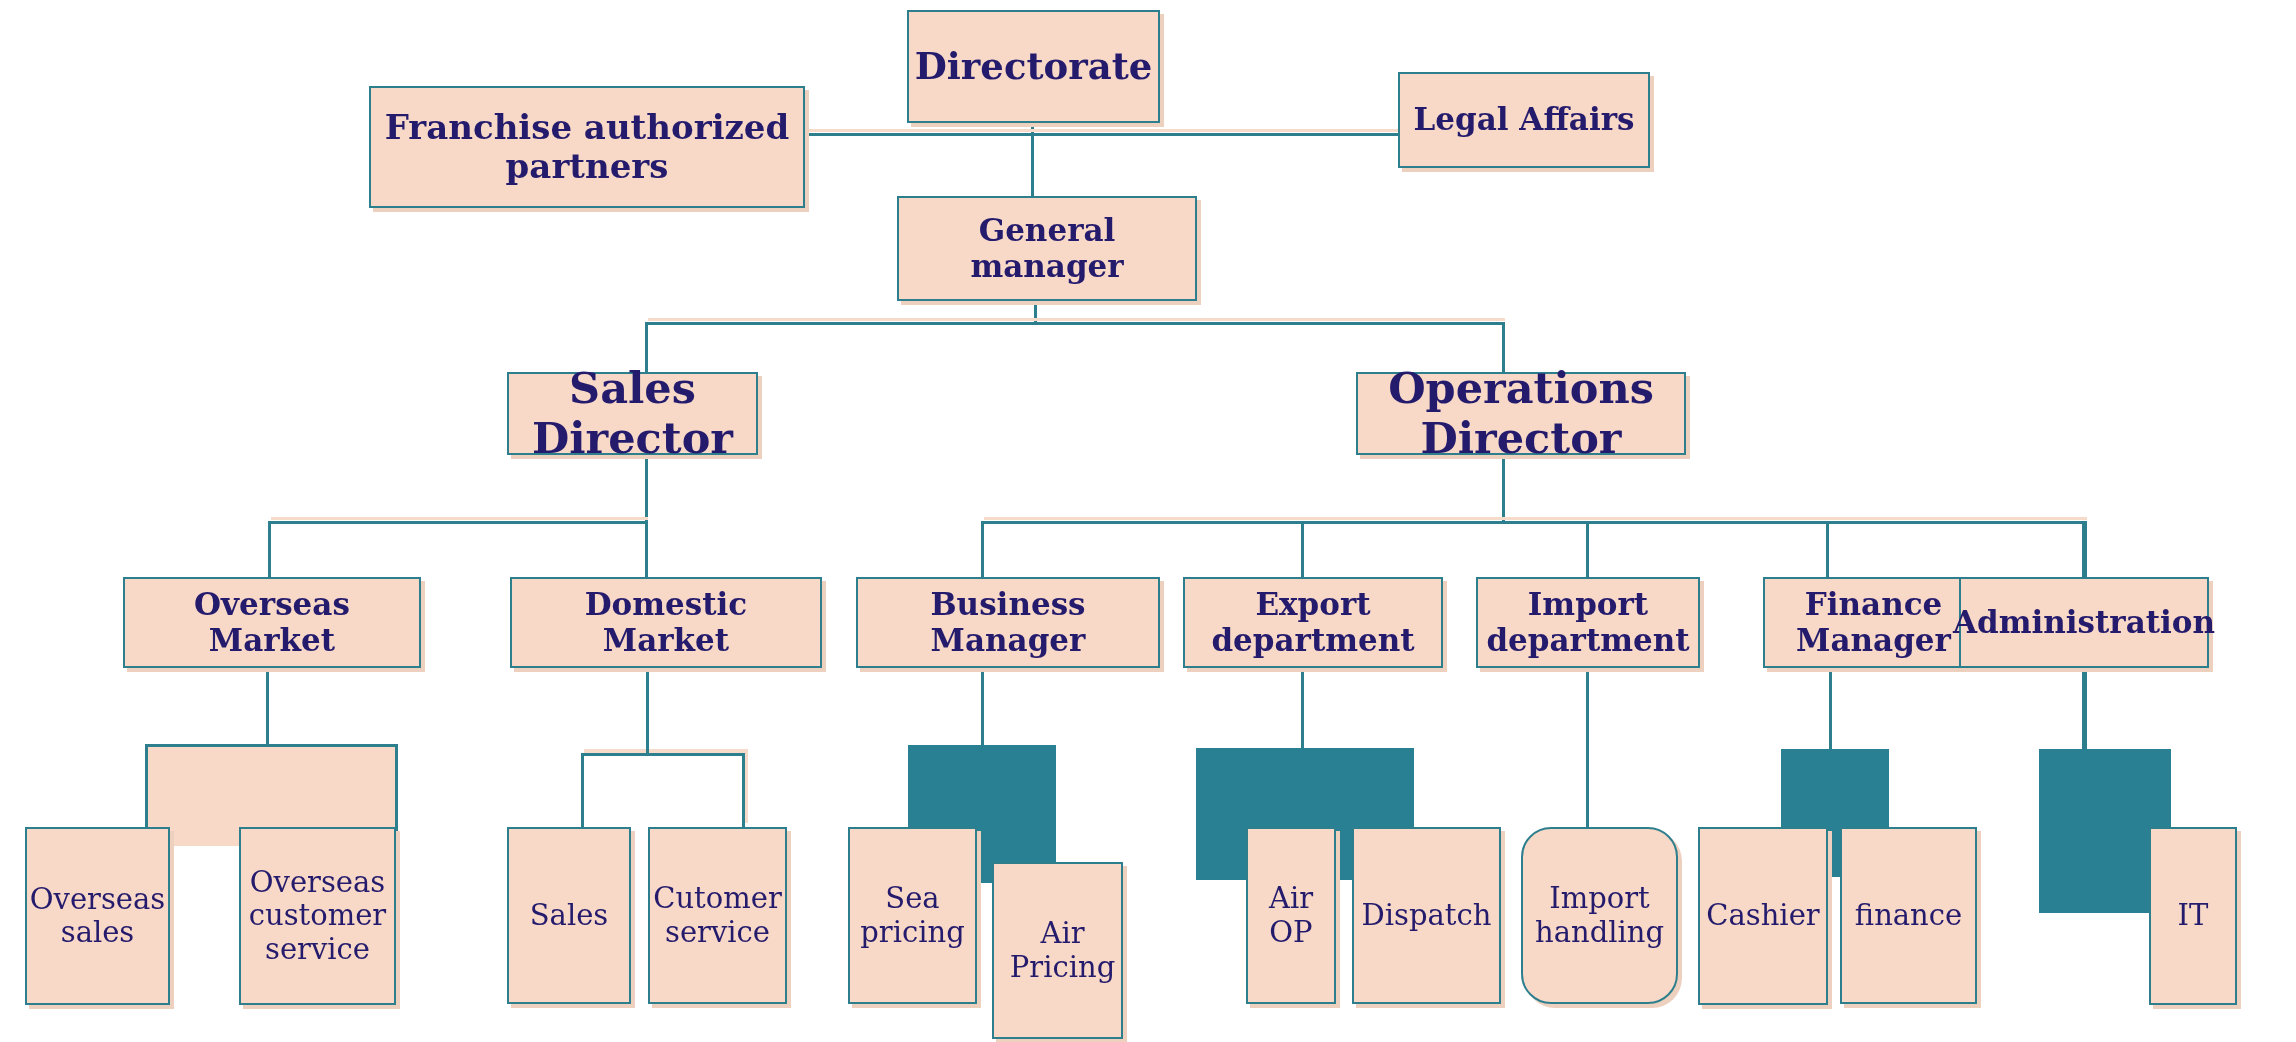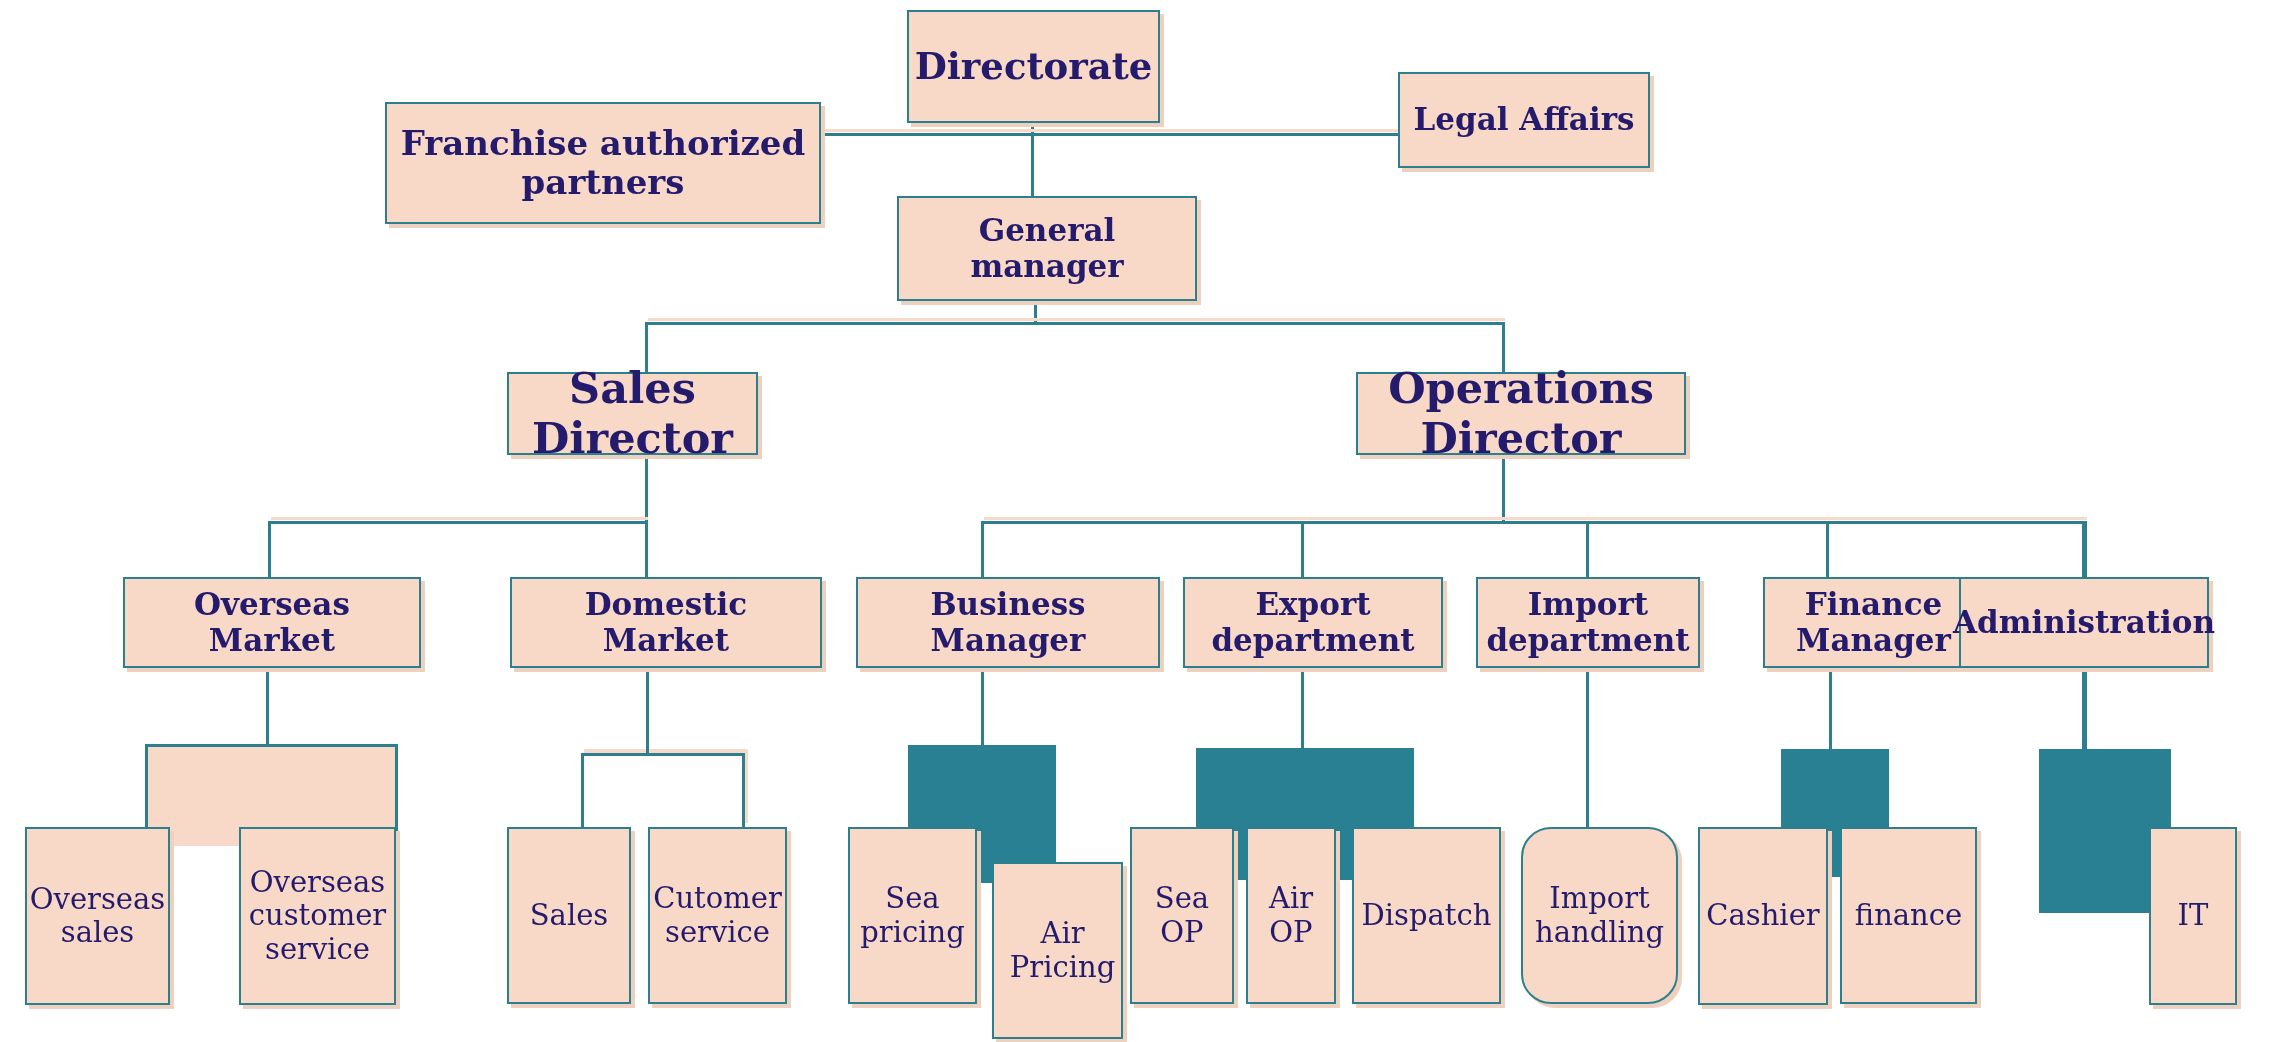--- a/index.html
+++ b/index.html
@@ -67,21 +67,21 @@
 
   <div class="vline" style="left:266px;top:668px;height:76px;"></div>
   <div class="vline" style="left:646px;top:668px;height:85px;"></div>
   <div class="vline" style="left:981px;top:668px;height:77px;"></div>
   <div class="vline" style="left:1301px;top:668px;height:80px;"></div>
   <div class="vline" style="left:1586px;top:668px;height:159px;"></div>
   <div class="vline" style="left:1829px;top:668px;height:81px;"></div>
   <div class="vline thick" style="left:2082px;top:668px;height:81px;"></div>
 
   <div class="node fs37" style="left:907px;top:10px;width:253px;height:113px;">Directorate</div>
-  <div class="node fs34" style="left:369px;top:102px;width:436px;height:122px;margin-left:16px;">Franchise authorized partners</div>
+  <div class="node fs34" style="left:369px;top:86px;width:436px;height:122px;">Franchise authorized partners</div>
   <div class="node fs31" style="left:1398px;top:72px;width:252px;height:96px;">Legal Affairs</div>
 
   <div class="node fs31" style="left:897px;top:196px;width:300px;height:105px;">General manager</div>
 
   <div class="node fs32" style="left:507px;top:372px;width:251px;height:83px;">Sales Director</div>
   <div class="node fs32" style="left:1356px;top:372px;width:330px;height:83px;">Operations Director</div>
 
   <div class="node fs31" style="left:123px;top:577px;width:298px;height:91px;">Overseas Market</div>
   <div class="node fs31" style="left:510px;top:577px;width:312px;height:91px;">Domestic Market</div>
   <div class="node fs31" style="left:856px;top:577px;width:304px;height:91px;">Business Manager</div>
@@ -89,21 +89,20 @@
   <div class="node fs31" style="left:1476px;top:577px;width:224px;height:91px;">Import department</div>
   <div class="node fs31" style="left:1731px;top:577px;width:221px;height:91px;margin-left:32px;">Finance Manager</div>
   <div class="node fs31" style="left:1959px;top:577px;width:250px;height:91px;">Administration</div>
 
   <div class="node leaf" style="left:25px;top:827px;width:145px;height:178px;">Overseas sales</div>
   <div class="node leaf" style="left:239px;top:827px;width:157px;height:178px;">Overseas customer service</div>
   <div class="node leaf" style="left:507px;top:827px;width:124px;height:177px;">Sales</div>
   <div class="node leaf" style="left:648px;top:827px;width:139px;height:177px;">Cutomer service</div>
   <div class="node leaf" style="left:848px;top:827px;width:129px;height:177px;">Sea pricing</div>
   <div class="node leaf" style="left:992px;top:862px;width:131px;height:177px;padding-left:20px;">Air Pricing</div>
-  <div class="node leaf" style="left:1130px;top:827px;width:104px;height:177px;">Sea OP</div>
   <div class="node leaf" style="left:1246px;top:827px;width:90px;height:177px;">Air OP</div>
   <div class="node leaf" style="left:1352px;top:827px;width:149px;height:177px;">Dispatch</div>
   <div class="node leaf" style="left:1521px;top:827px;width:157px;height:177px;border-radius:30px;">Import handling</div>
   <div class="node leaf" style="left:1698px;top:827px;width:130px;height:178px;">Cashier</div>
   <div class="node leaf" style="left:1840px;top:827px;width:137px;height:177px;">finance</div>
   <div class="node leaf" style="left:2149px;top:827px;width:88px;height:178px;">IT</div>
 
 </div>
 
 </body></html>

